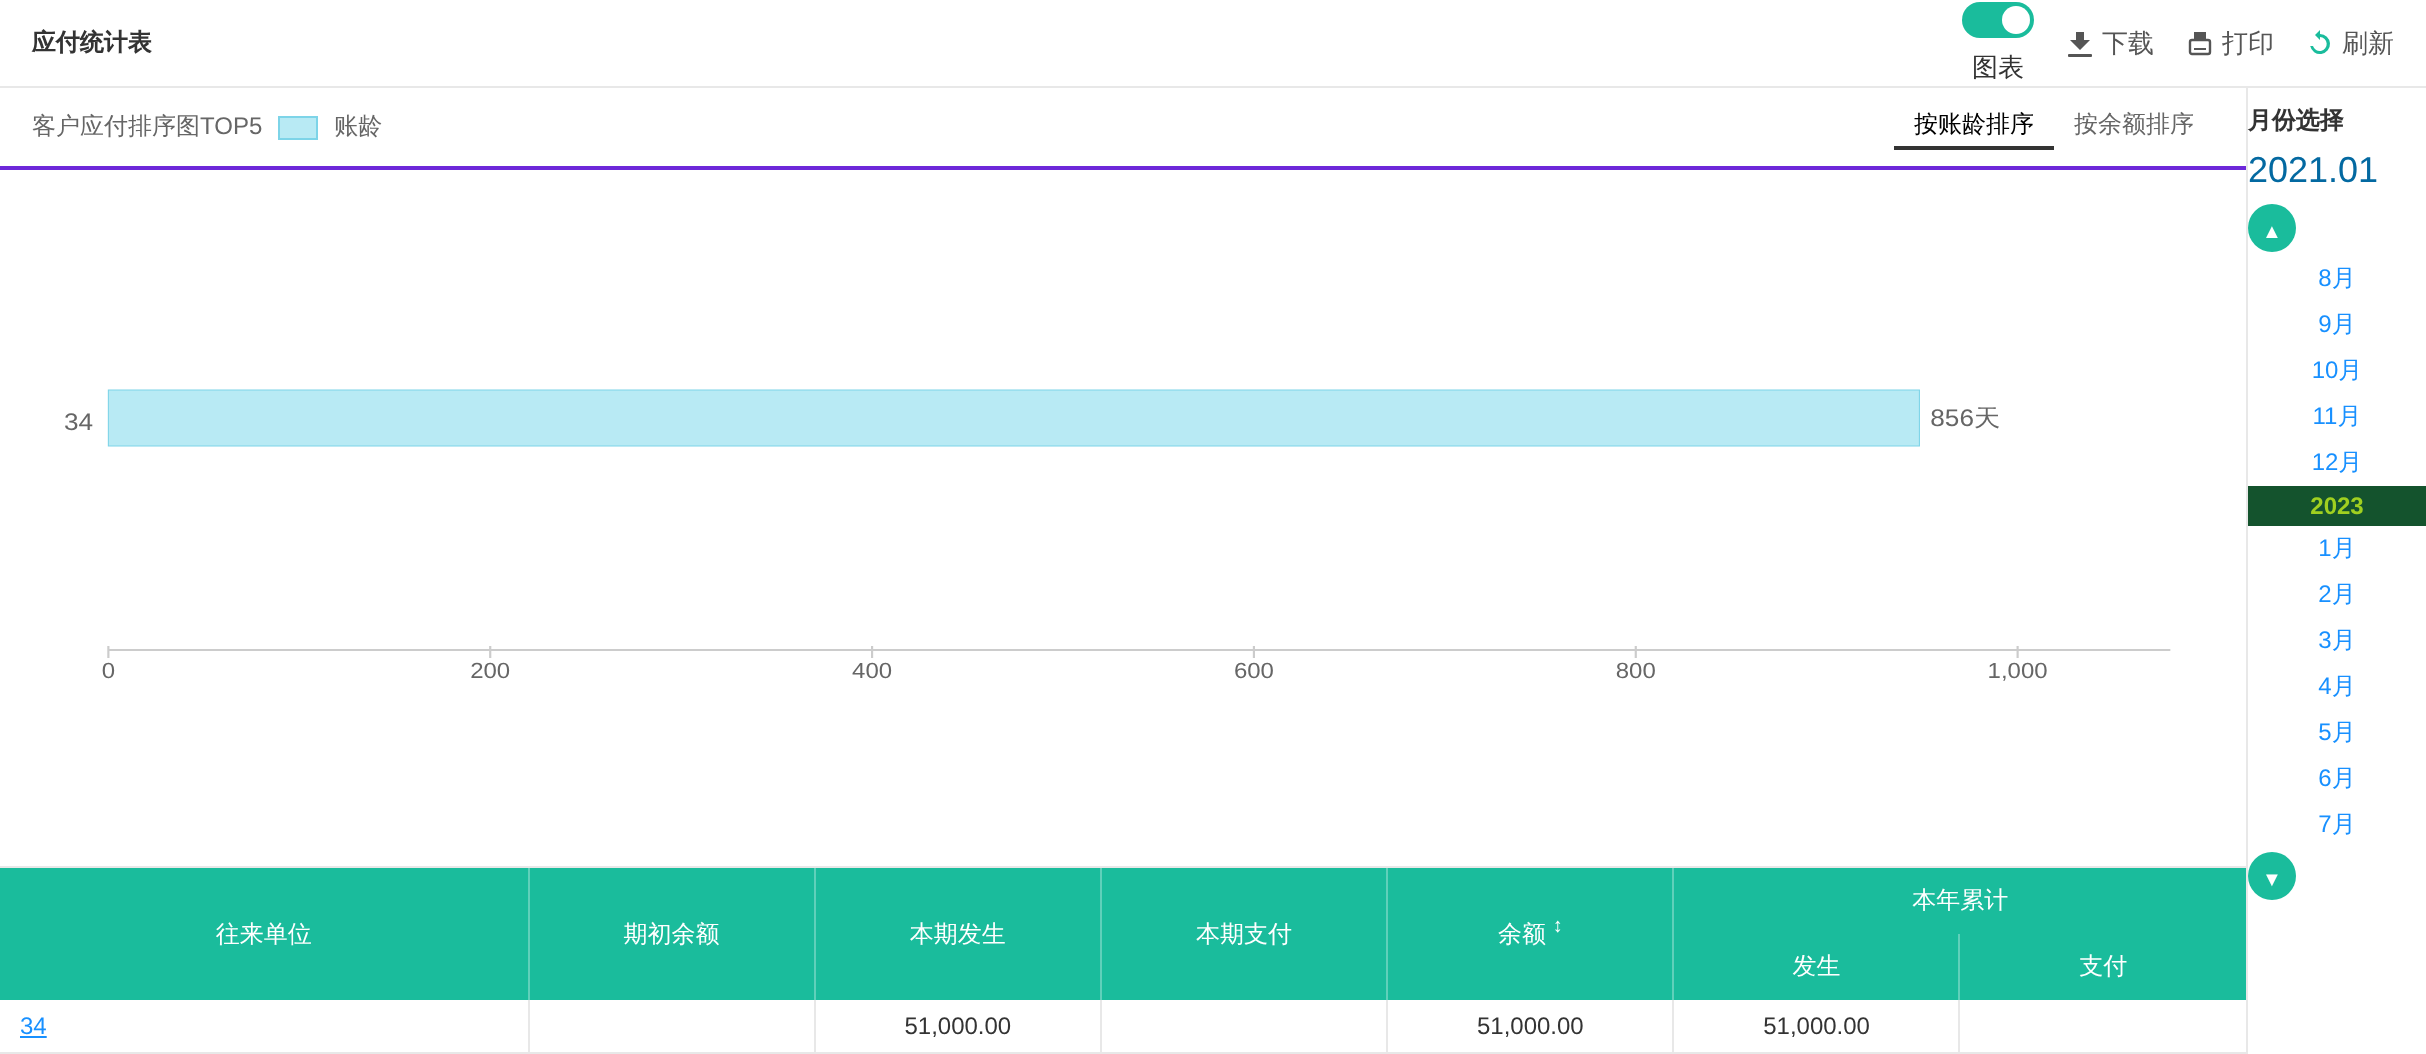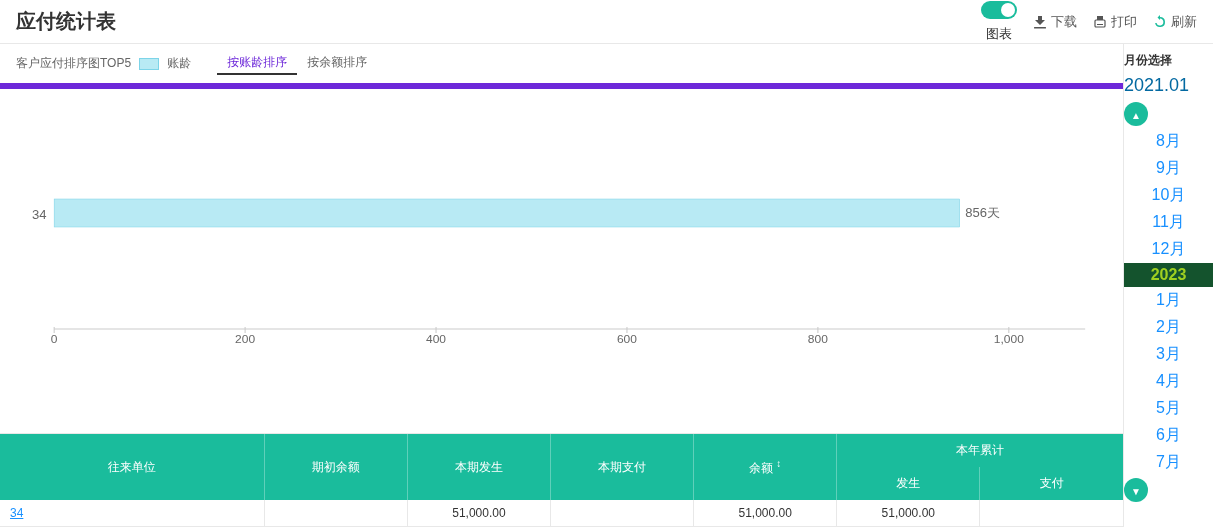--- a/index.html
+++ b/index.html
@@ -2,40 +2,40 @@
 <html><head>
   <meta charset="utf-8">
   <style>
     * { box-sizing: border-box; margin: 0; padding: 0; }
     body { font-family: 'Microsoft YaHei', Arial, sans-serif; font-size: 13px; background: #f0f2f5; color: #333; }
 
     .app-container { width: 1213px; height: 527px; display: flex; flex-direction: column; background: #fff; overflow: hidden; }
 
     
     .header { display: flex; align-items: center; justify-content: space-between; padding: 8px 16px; background: #fff; border-bottom: 1px solid #e8e8e8; height: 44px; }
-    .header-title { font-size: 20px; font-weight: bold; color: #333; }
+    .header-title { font-size: 12px; font-weight: bold; color: #333; }
     .header-actions { display: flex; align-items: center; gap: 16px; }
     .toggle-wrap { display: flex; align-items: center; gap: 6px; flex-direction: column; }
     .toggle { width: 36px; height: 18px; background: #1abc9c; border-radius: 9px; position: relative; cursor: pointer; }
     .toggle-knob { width: 14px; height: 14px; background: #fff; border-radius: 50%; position: absolute; top: 2px; right: 2px; }
     .action-btn { display: flex; align-items: center; gap: 4px; cursor: pointer; color: #555; font-size: 13px; }
 
     
     .main-content { display: flex; flex: 1; overflow: hidden; }
 
     
     .chart-section { flex: 1; display: flex; flex-direction: column; overflow: hidden; }
 
     
-    .chart-top { display: flex; align-items: center; padding: 8px 16px; border-bottom: 6px solid #6d28d9; gap: 26px; }
+    .chart-top { display: flex; align-items: center; justify-content: space-between; padding: 8px 16px; border-bottom: 2px solid #6d28d9; gap: 26px; }
     .chart-legend { display: flex; align-items: center; gap: 8px; font-size: 12px; color: #666; }
     .legend-box { width: 20px; height: 12px; background: #b8eaf4; border: 1px solid #7dd4e8; }
     .chart-sort-btns { display: flex; gap: 0; }
     .sort-btn { padding: 2px 10px; font-size: 12px; cursor: pointer; color: #666; border-bottom: 2px solid transparent; }
-    .sort-btn.active { color: #6d28d9; border-bottom: 2px solid #333; }
+    .sort-btn.active { color: #000000; border-bottom: 2px solid #333; }
 
     
     .chart-area { flex: 1; padding: 10px 16px 0 16px; position: relative; min-height: 280px; }
 
     
     .table-section { border-top: 1px solid #e8e8e8; }
     .table-wrap { overflow-x: auto; }
     table { width: 100%; border-collapse: collapse; font-size: 12px; }
     thead tr { background: #1abc9c; color: #fff; }
     thead th { padding: 8px 10px; text-align: center; border-right: 1px solid rgba(255,255,255,0.3); font-weight: normal; margin-top: 48px; }
@@ -46,21 +46,21 @@
     tbody td:last-child { border-right: none; }
     tbody td.link { color: #1890ff; text-decoration: underline; cursor: pointer; }
     tbody td.num { text-align: center; }
 
     
     .right-sidebar { width: 90px; background: #fff; border-left: 1px solid #e8e8e8; display: flex; flex-direction: column; align-items: flex-start; padding-top: 4px; }
     .sidebar-title { font-size: 12px; color: #333; padding: 4px 0; font-weight: bold; }
     .sidebar-year { font-size: 18px; color: #0369a1; padding: 2px 0 4px 0; }
     .sidebar-scroll-btn { width: 24px; height: 24px; background: #1abc9c; border-radius: 50%; display: flex; align-items: center; justify-content: center; cursor: pointer; margin: 2px 0; }
     .month-list { display: flex; flex-direction: column; align-items: center; width: 100%; }
-    .month-item { width: 100%; text-align: center; padding: 3px 0; font-size: 16px; color: #1890ff; cursor: pointer; }
+    .month-item { width: 100%; text-align: center; padding: 3px 0; font-size: 12px; color: #1890ff; cursor: pointer; }
     .month-item.year-label { color: #a0d020; font-weight: bold; background: #14532d; }
 
     .chevron-up::before { content: '▲'; font-size: 10px; color: #fff; }
     .chevron-down::before { content: '▼'; font-size: 10px; color: #fff; }
   </style>
 </head>
 <body>
 
 <div class="app-container">
 

